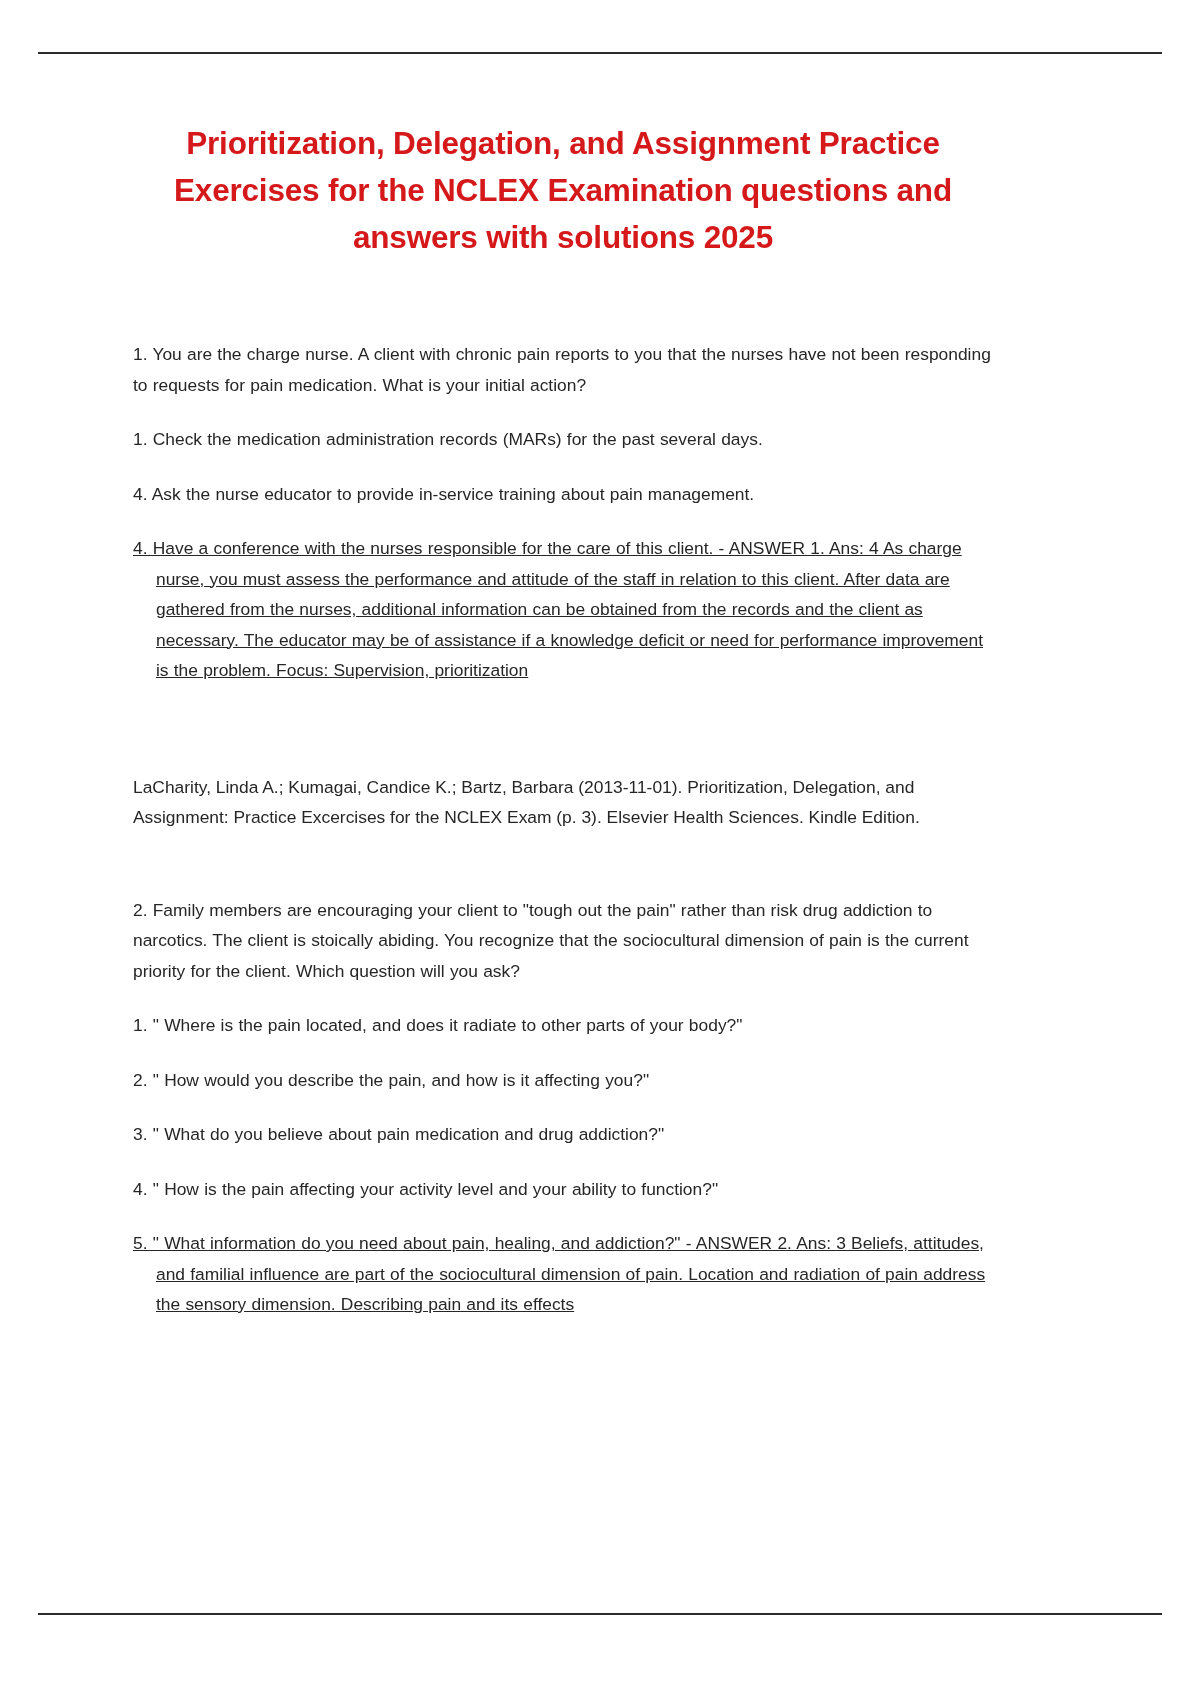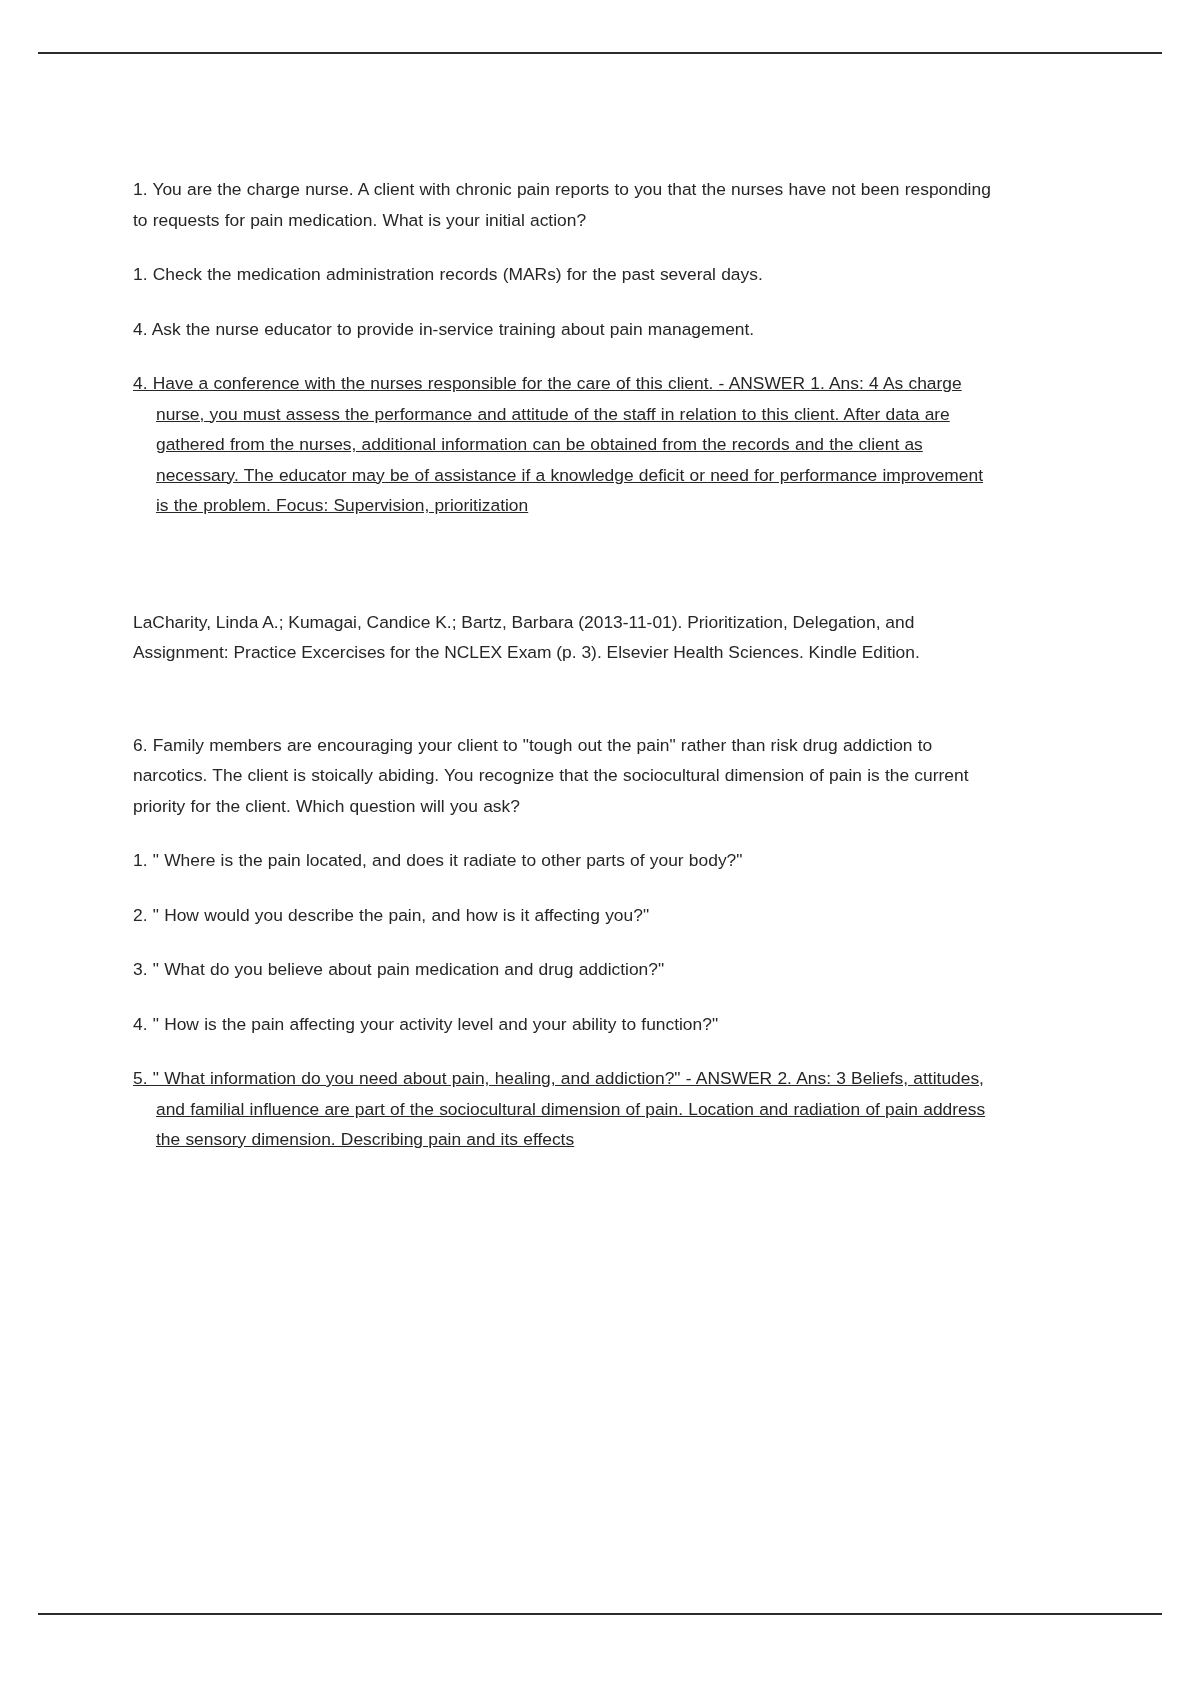--- a/index.html
+++ b/index.html
@@ -49,21 +49,21 @@
     font-size: 31.5px;
     line-height: 47px;
     text-align: center;
     letter-spacing: -0.2px;
     margin: 0 0 0 0;
     padding: 0 10px;
     font-family: "Liberation Sans", "DejaVu Sans", sans-serif;
   }
 
   .body-block {
-    margin-top: 54px;
+    margin-top: 78px;
   }
 
   .para {
     font-size: 17.4px;
     line-height: 30.5px;
     color: #262626;
     margin: 0 0 24px 0;
     text-align: left;
     word-spacing: 0.4px;
   }
@@ -86,20 +86,21 @@
 </style>
 </head>
 <body>
 
 <div class="page">
 
   <div class="rule rule-top"></div>
 
   <div class="content">
 
+    <h1 class="doc-title">Prioritization, Delegation, and Assignment Practice Exercises for the NCLEX Examination questions and answers with solutions 2025</h1>
 
     <div class="body-block">
 
       <p class="para">1. You are the charge nurse. A client with chronic pain reports to you that the nurses have not been responding to requests for pain medication. What is your initial action?</p>
 
       <p class="para">1. Check the medication administration records (MARs) for the past several days.</p>
 
       <p class="para">4. Ask the nurse educator to provide in-service training about pain management.</p>
 
 
@@ -110,21 +111,21 @@
     <div class="spacer-lg"></div>
 
     <div>
       <p class="cite">LaCharity, Linda A.; Kumagai, Candice K.; Bartz, Barbara (2013-11-01). Prioritization, Delegation, and Assignment: Practice Excercises for the NCLEX Exam (p. 3). Elsevier Health Sciences. Kindle Edition.</p>
     </div>
 
     <div class="spacer-lg"></div>
 
     <div>
 
-      <p class="para">6. Family members are encouraging your client to "tough out the pain" rather than risk drug addiction to narcotics. The client is stoically abiding. You recognize that the sociocultural dimension of pain is the current priority for the client. Which question will you ask?</p>
+      <p class="para">2. Family members are encouraging your client to "tough out the pain" rather than risk drug addiction to narcotics. The client is stoically abiding. You recognize that the sociocultural dimension of pain is the current priority for the client. Which question will you ask?</p>
 
       <p class="para">1. " Where is the pain located, and does it radiate to other parts of your body?"</p>
 
       <p class="para">2. " How would you describe the pain, and how is it affecting you?"</p>
 
       <p class="para">3. " What do you believe about pain medication and drug addiction?"</p>
 
       <p class="para">4. " How is the pain affecting your activity level and your ability to function?"</p>
 
       <p class="para hang">5. " What information do you need about pain, healing, and addiction?" - ANSWER 2. Ans: 3 Beliefs, attitudes, and familial influence are part of the sociocultural dimension of pain. Location and radiation of pain address the sensory dimension. Describing pain and its effects</p>

